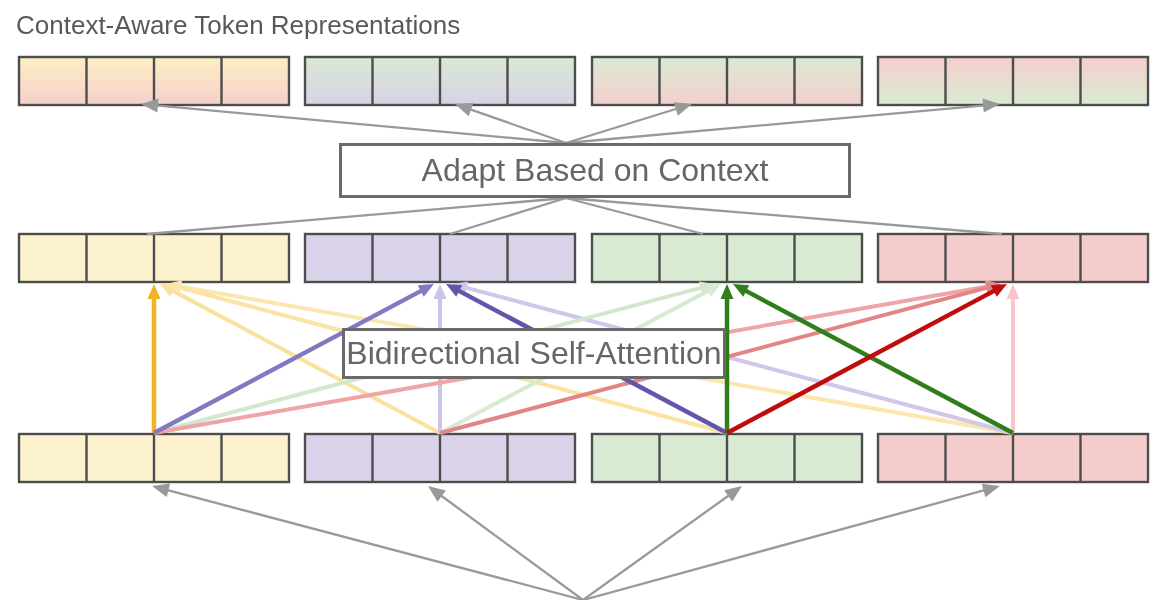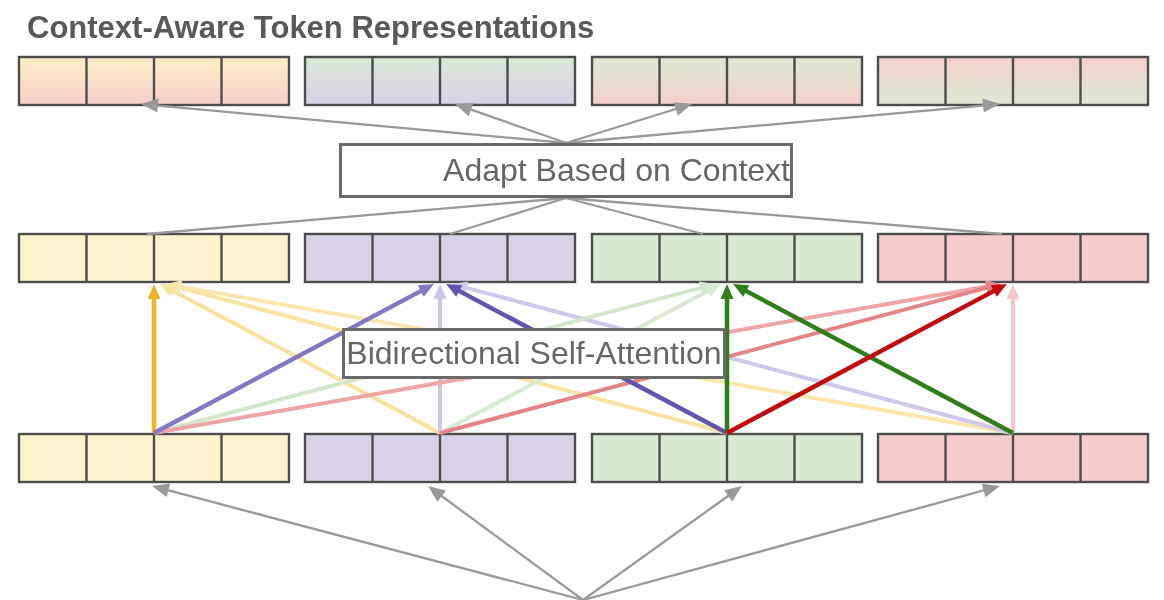--- a/index.html
+++ b/index.html
@@ -2,29 +2,29 @@
 <html><head>
 <meta charset="utf-8">
 <style>
   html,body{margin:0;padding:0;background:#ffffff;}
   #stage{
     position:relative;width:1164px;height:600px;background:#ffffff;
     overflow:hidden;font-family:"Liberation Sans",sans-serif;
   }
   #diagram-svg{position:absolute;left:0;top:0;z-index:1;}
   .page-title{
-    position:absolute;left:27px;top:10px;z-index:3;
-    font-size:31px;font-weight:bold;color:#595959;letter-spacing:0px;white-space:nowrap;
+    position:absolute;left:16px;top:10px;z-index:3;
+    font-size:26px;font-weight:normal;color:#595959;letter-spacing:0px;white-space:nowrap;
   }
   .label-box{
     position:absolute;z-index:2;background:#ffffff;border:3px solid #6a6a6a;
     display:flex;align-items:center;justify-content:center;
     font-size:32px;color:#666666;white-space:nowrap;box-sizing:border-box;
   }
-  #adapt-box{left:339px;top:143px;width:454px;height:55px;justify-content:flex-end;}
+  #adapt-box{left:339px;top:143px;width:512px;height:55px;}
   #attention-box{left:342px;top:328px;width:384px;height:51px;}
 </style>
 </head>
 <body>
 
 <div id="stage">
   <div class="page-title" style="color: rgb(89, 89, 89);">Context-Aware Token Representations</div>
   <svg id="diagram-svg" width="1164" height="600" viewBox="0 0 1164 600">
       <defs>
         <linearGradient id="grad0" x1="0" y1="0" x2="0" y2="1">

